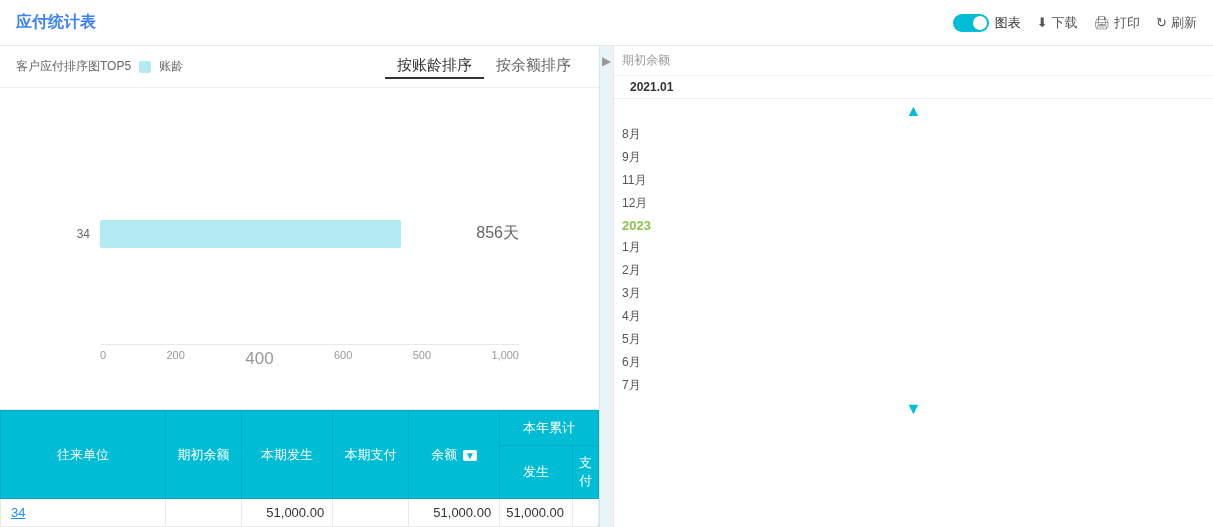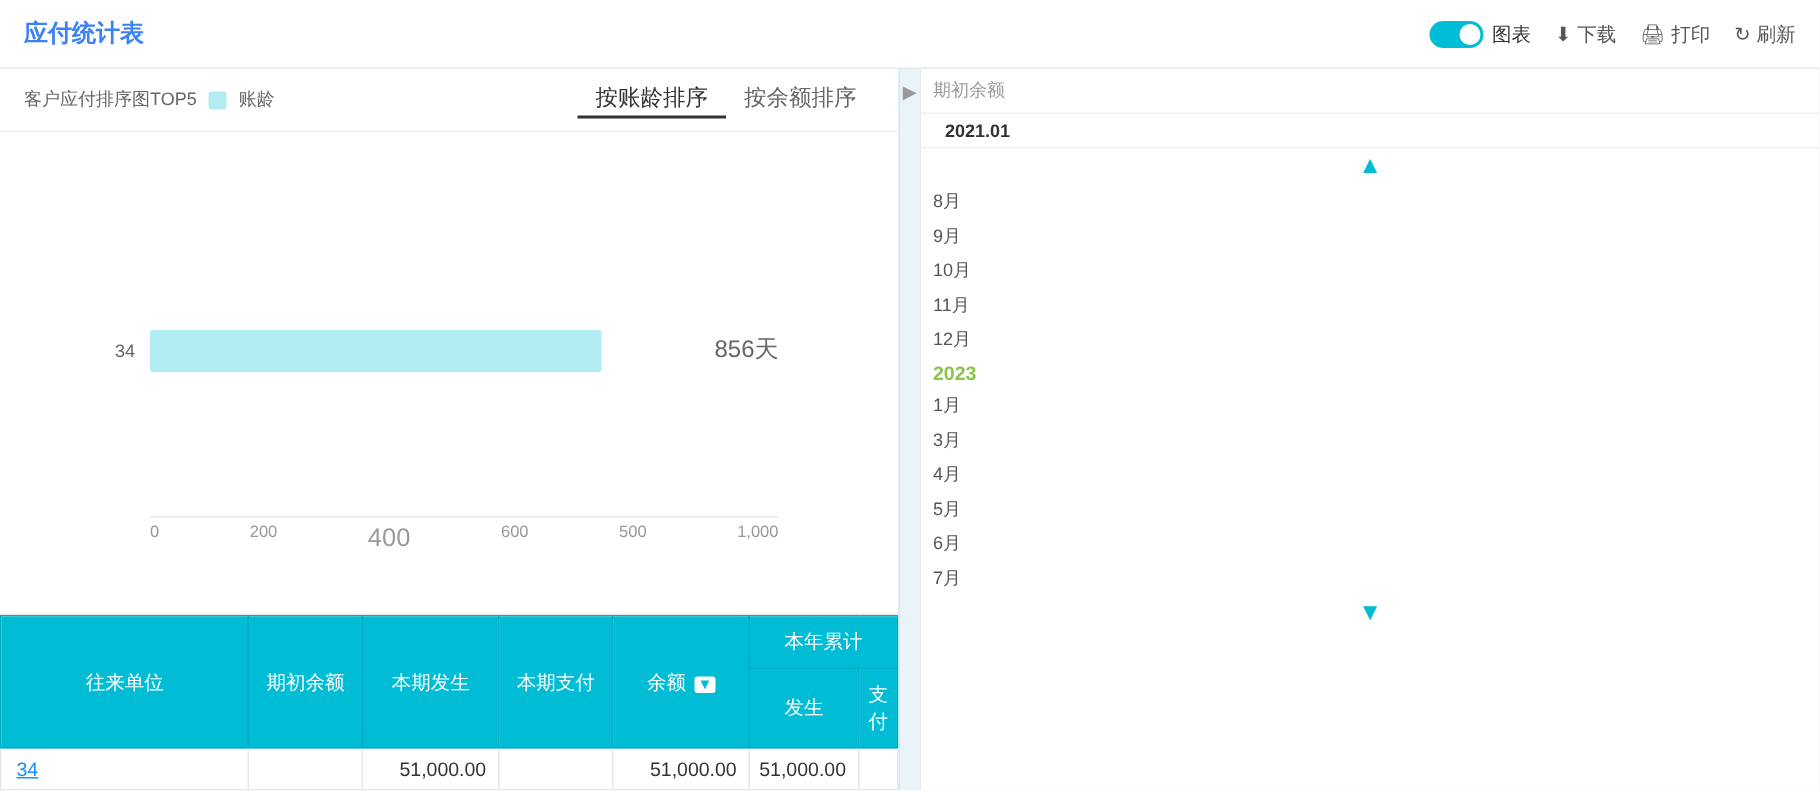--- a/index.html
+++ b/index.html
@@ -156,25 +156,25 @@
     <div class="sidebar-collapse">
       <span style="color:#999; font-size:12px;">▶</span>
     </div>
 
     <div class="sidebar-panel" style="width:66px; border-left:1px solid #e8e8e8; display:flex; flex-direction:column; background:#fff; overflow-y:auto;">
       <div class="sidebar-title">期初余额</div>
       <div class="sidebar-year-val">2021.01</div>
       <div class="sidebar-nav-btn">▲</div>
       <div class="sidebar-month">8月</div>
       <div class="sidebar-month">9月</div>
-      <div class="sidebar-month">10月</div>
       <div class="sidebar-month">11月</div>
       <div class="sidebar-month">12月</div>
       <div class="sidebar-month year-label">2023</div>
       <div class="sidebar-month">1月</div>
+      <div class="sidebar-month">2月</div>
       <div class="sidebar-month">3月</div>
       <div class="sidebar-month">4月</div>
       <div class="sidebar-month">5月</div>
       <div class="sidebar-month">6月</div>
       <div class="sidebar-month">7月</div>
       <div class="sidebar-nav-btn">▼</div>
     </div>
   </div>
 </div>
 

